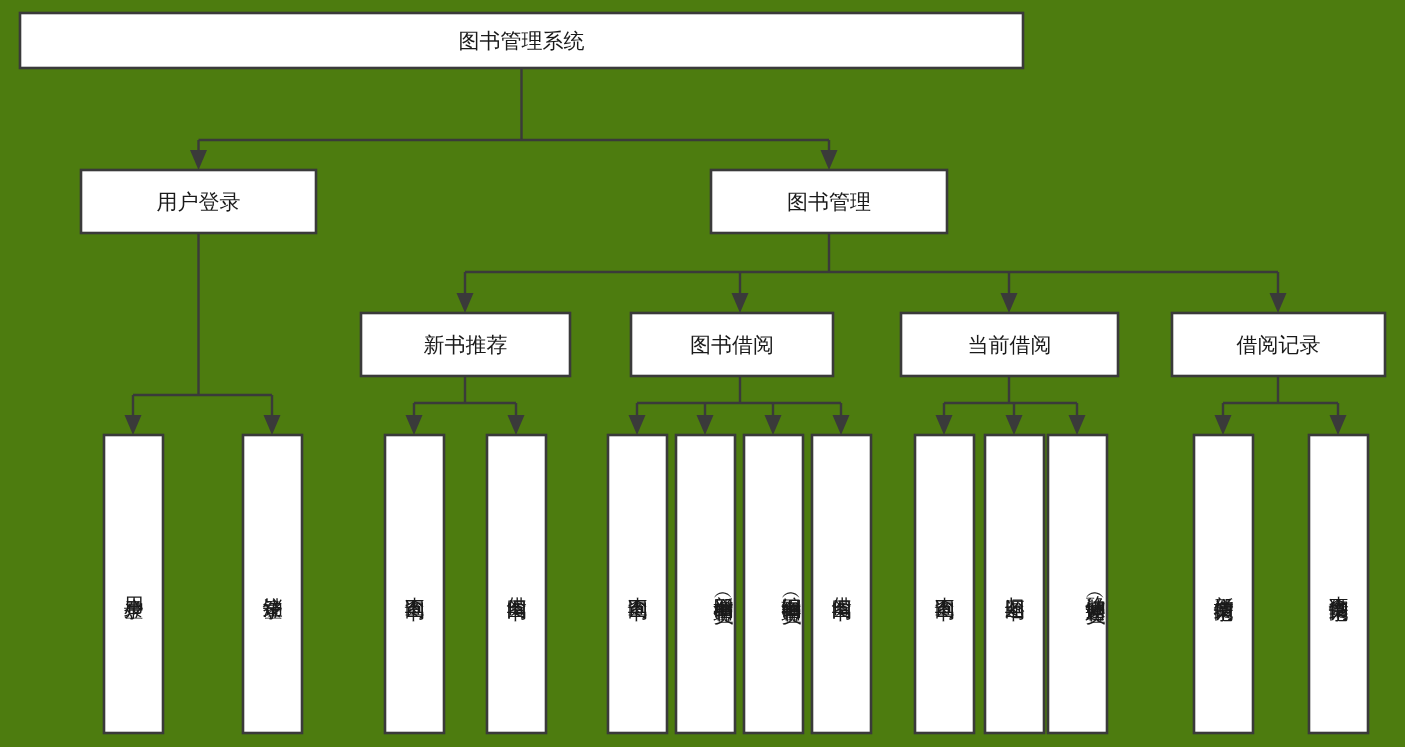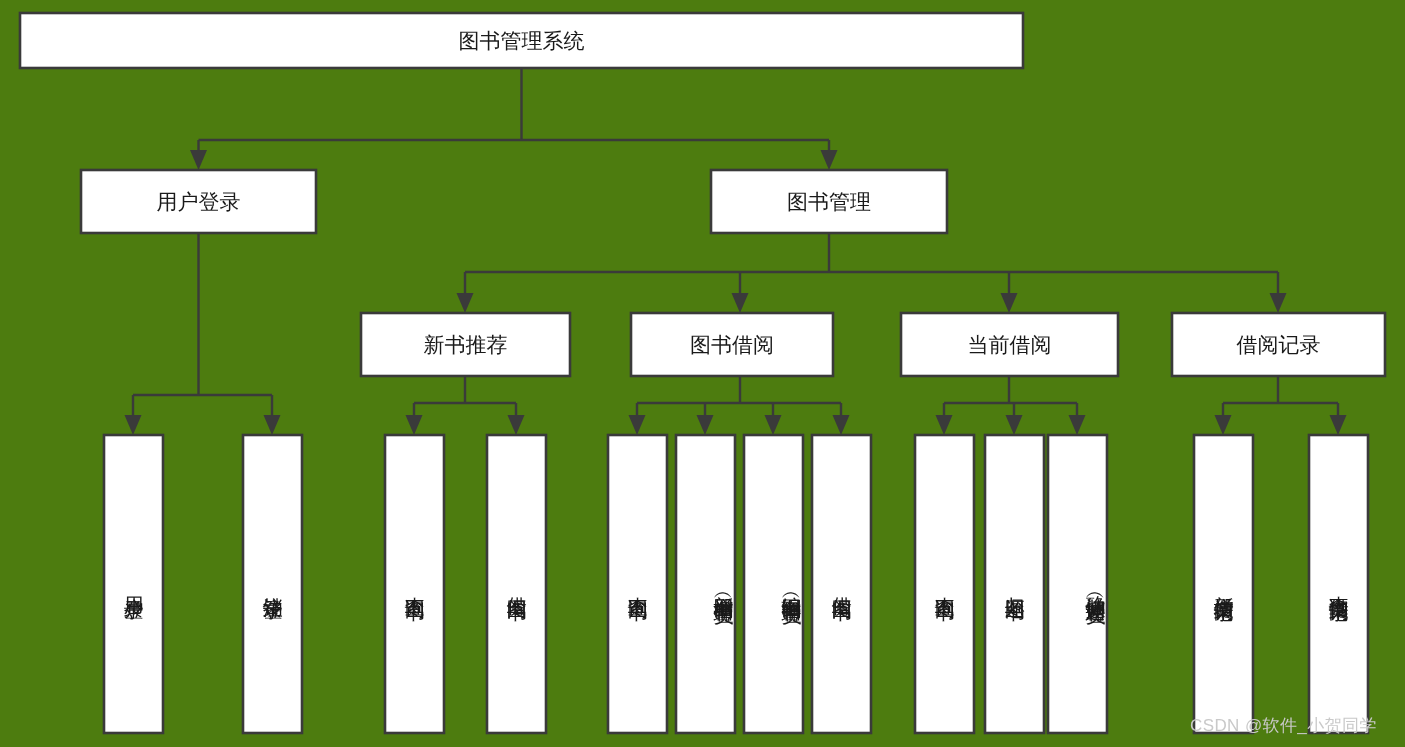--- a/index.html
+++ b/index.html
@@ -210,14 +210,13 @@
   <div class="leaf-label" style="left:744px; top:435px; width:59px; height:298px; align-items:flex-start; padding-top:6px; box-sizing:border-box;">编辑图书（管理员）</div>
   <div class="leaf-label" style="left:812px; top:435px; width:59px; height:298px;">借阅图书</div>
 
   <div class="leaf-label" style="left:915px; top:435px; width:59px; height:298px;">查询图书</div>
   <div class="leaf-label" style="left:985px; top:435px; width:59px; height:298px;">归还图书</div>
   <div class="leaf-label" style="left:1048px; top:435px; width:59px; height:298px; align-items:flex-start; padding-top:6px; box-sizing:border-box;">确认归还（管理员）</div>
 
   <div class="leaf-label" style="left:1194px; top:435px; width:59px; height:298px;">新增借阅记录</div>
   <div class="leaf-label" style="left:1309px; top:435px; width:59px; height:298px;">查询借阅记录</div>
 
-  <div class="watermark">CSDN @软件_小贺同学</div>
 </div>
 
 </body></html>

